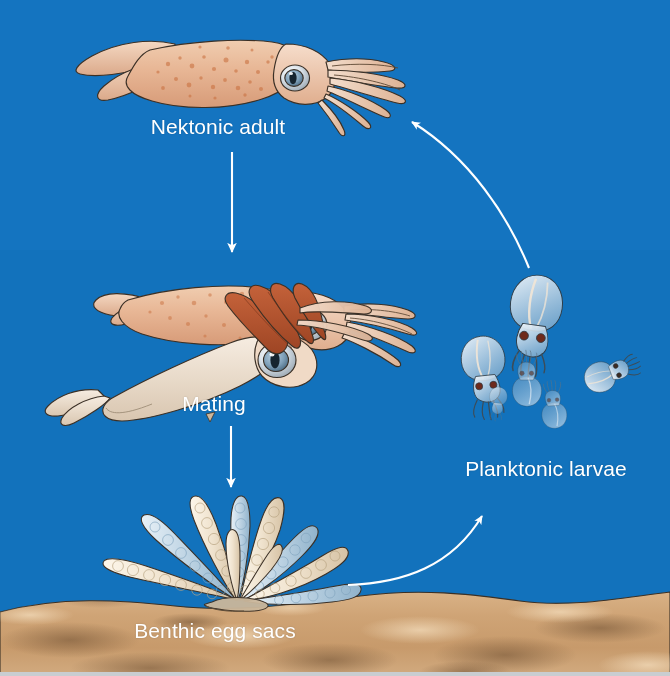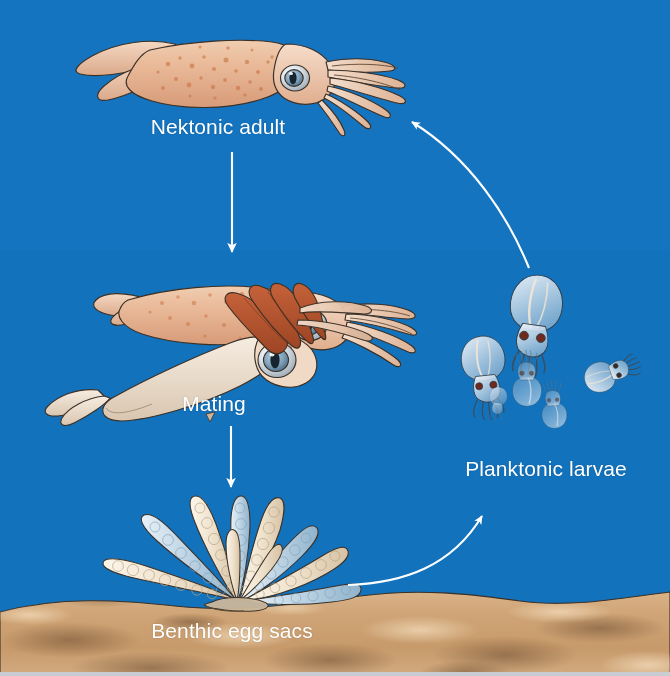--- a/index.html
+++ b/index.html
@@ -31,21 +31,21 @@
     letter-spacing: 0.1px;
     white-space: nowrap;
     text-align: center;
     transform: translateX(-50%);
     pointer-events: none;
     text-shadow: 0 0 2px rgba(0,0,0,0.18);
   }
   #label-nektonic { left: 218px; top: 114px; }
   #label-mating   { left: 214px; top: 391px; }
   #label-larvae   { left: 546px; top: 456px; }
-  #label-benthic  { left: 232px; top: 618px; }
+  #label-benthic  { left: 215px; top: 618px; }
   .label .l2 { display: block; }
 </style>
 </head>
 <body>
 
 <div id="stage">
 
   <svg id="scene" viewBox="0 0 670 676" xmlns="http://www.w3.org/2000/svg">
     <defs>
 

